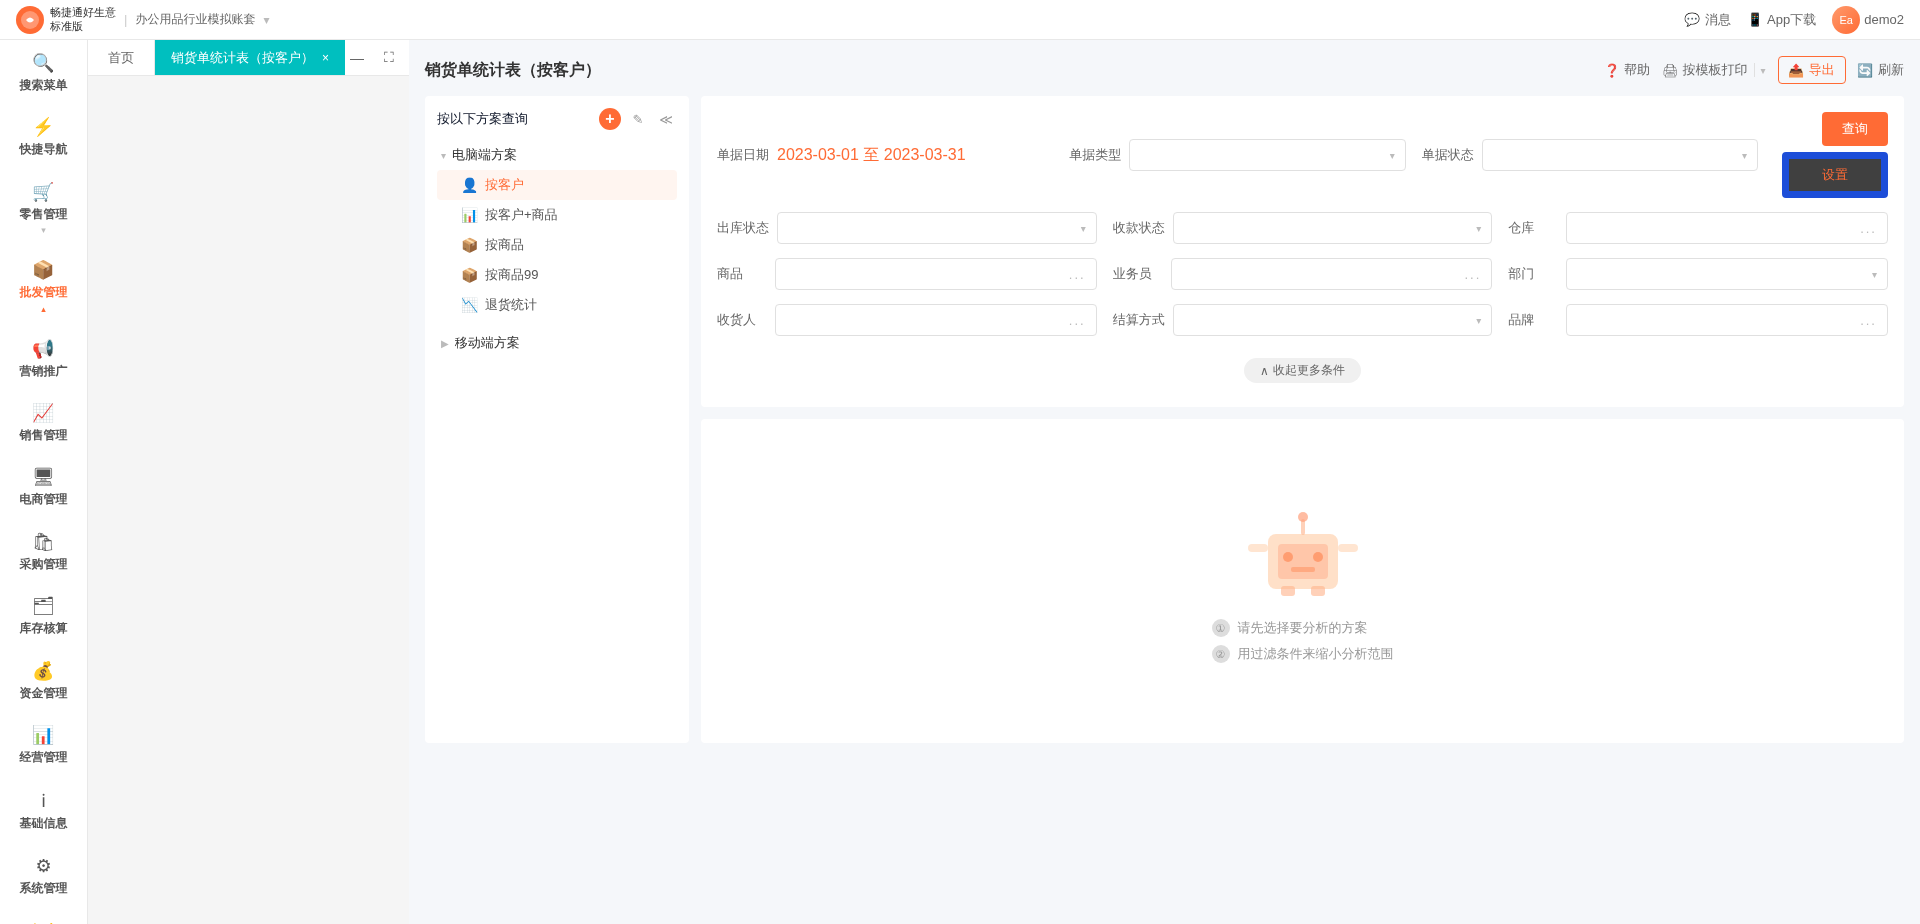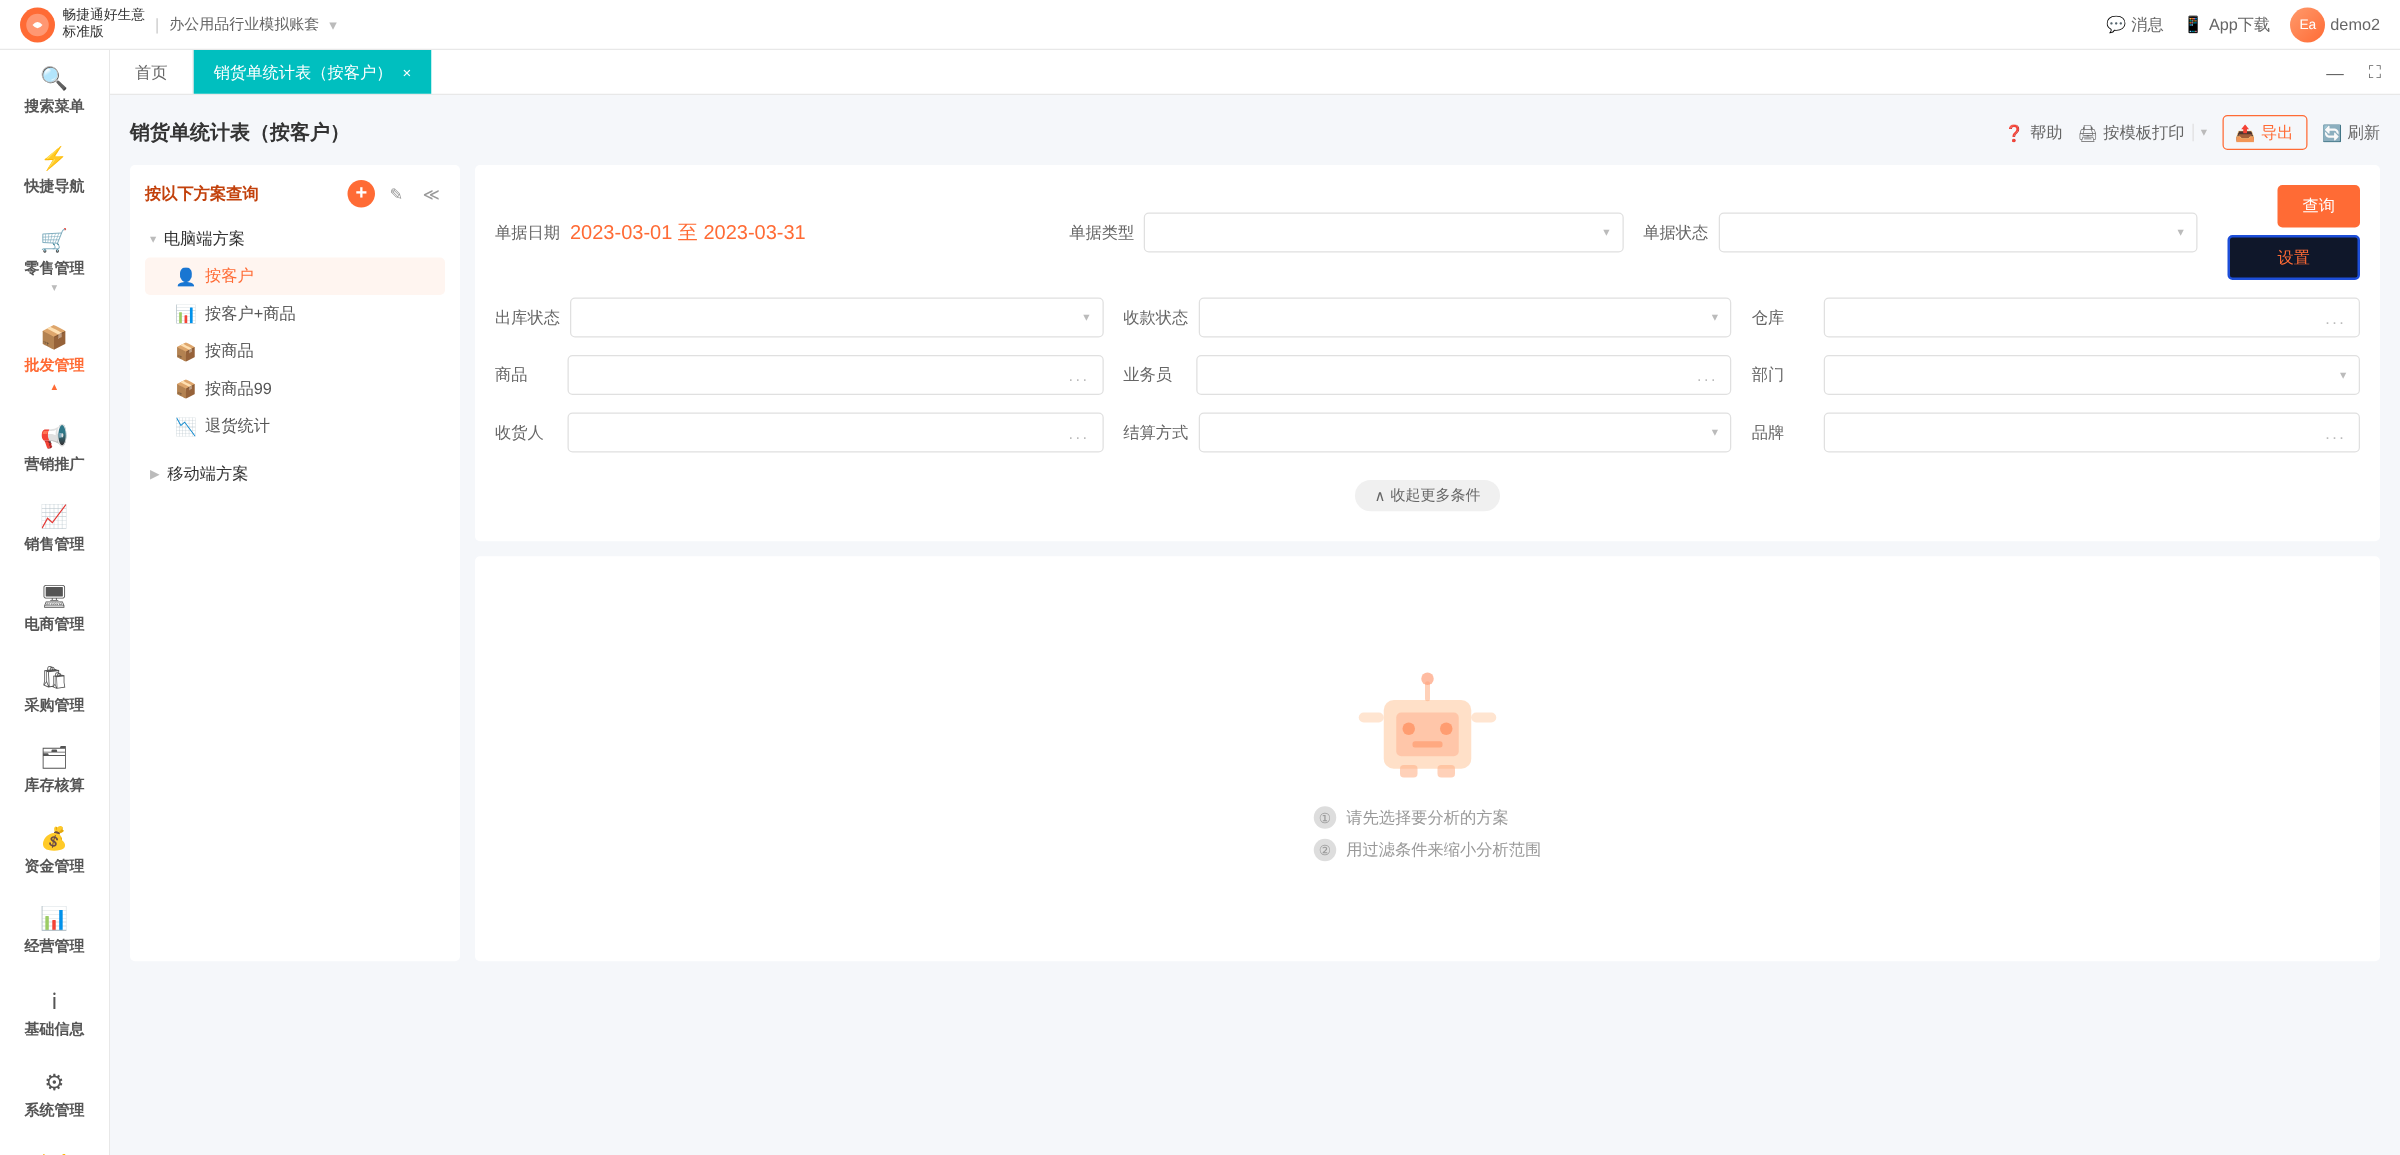--- a/index.html
+++ b/index.html
@@ -21,21 +21,21 @@
     .main-layout { display: flex; flex: 1; overflow: hidden; }
 
     
     .sidebar { width: 88px; background: #fff; border-right: 1px solid #e8e8e8; display: flex; flex-direction: column; overflow-y: auto; }
     .sidebar-item { display: flex; flex-direction: column; align-items: center; padding: 12px 4px; cursor: pointer; color: #555; font-size: 12px; gap: 4px; transition: color 0.2s; }
     .sidebar-item.active { color: #ff6b35; }
     .sidebar-item-icon { font-size: 18px; }
     .sidebar-item-label { text-align: center; line-height: 1.2; font-weight: bold; }
 
     
-    .content-area { flex: 1; display: flex; flex-direction: column; overflow: hidden; }
+    .content-area { flex: 1; display: flex; flex-direction: row; overflow: hidden; }
 
     
     .tab-bar { height: 36px; background: #fff; display: flex; align-items: center; border-bottom: 1px solid #e8e8e8; padding: 0 0; }
     .tab-home { padding: 0 20px; height: 100%; display: flex; align-items: center; color: #666; font-size: 13px; cursor: pointer; border-right: 1px solid #e8e8e8; }
     .tab-active { padding: 0 16px; height: 100%; display: flex; align-items: center; gap: 8px; color: #fff; background: #00bfbf; font-size: 13px; cursor: pointer; }
     .tab-close { color: #fff; cursor: pointer; font-size: 12px; display: flex; align-items: center; }
     .tab-bar-actions { margin-left: auto; display: flex; align-items: center; padding-right: 8px; gap: 8px; }
     .tab-action-btn { width: 24px; height: 24px; display: flex; align-items: center; justify-content: center; cursor: pointer; color: #666; font-size: 14px; }
 
     
@@ -47,21 +47,21 @@
     .page-actions { display: flex; align-items: center; gap: 12px; }
     .action-btn { display: flex; align-items: center; gap: 4px; color: #666; font-size: 13px; cursor: pointer; }
     .export-btn { display: flex; align-items: center; gap: 4px; color: #ff6b35; font-size: 13px; cursor: pointer; border: 1px solid #ff6b35; padding: 4px 10px; border-radius: 4px; }
 
     
     .main-panel { display: flex; gap: 12px; background: #f5f7fa; }
 
     
     .scheme-panel { width: 264px; background: #fff; border-radius: 4px; padding: 12px; flex-shrink: 0; }
     .scheme-panel-header { display: flex; align-items: center; justify-content: space-between; margin-bottom: 10px; }
-    .scheme-panel-title { font-size: 13px; color: #c2410c; font-weight: 700; }
+    .scheme-panel-title { font-size: 13px; color: #0f172a; font-weight: 400; }
     .scheme-panel-actions { display: flex; gap: 6px; }
     .scheme-btn { width: 22px; height: 22px; display: flex; align-items: center; justify-content: center; cursor: pointer; color: #999; border-radius: 3px; }
 
     .scheme-group { margin-bottom: 8px; }
     .scheme-group-header { display: flex; align-items: center; gap: 6px; padding: 6px 4px; cursor: pointer; color: #333; font-size: 13px; }
     .scheme-item { display: flex; align-items: center; gap: 8px; padding: 6px 8px 6px 24px; cursor: pointer; border-radius: 4px; font-size: 13px; color: #555; }
     .scheme-item.active { background: #fff5f0; color: #ff6b35; }
     .scheme-item-icon { font-size: 14px; color: #ff6b35; width: 16px; text-align: center; }
     .scheme-group-mobile { margin-top: 8px; }
     .scheme-group-mobile-header { display: flex; align-items: center; gap: 6px; padding: 6px 4px; cursor: pointer; color: #333; font-size: 13px; }
@@ -82,21 +82,21 @@
 
     
     .date-filter { display: flex; align-items: center; gap: 8px; flex: 1; }
     .date-tabs { display: flex; align-items: center; gap: 4px; }
     .date-tab { padding: 4px 10px; border-radius: 4px; cursor: pointer; font-size: 12px; color: #666; }
     .date-tab.active { background: #ff6b35; color: #fff; border-radius: 20px; }
     .date-range { color: #ff6b35; font-size: 16px; }
 
     
     .query-btn { background: #ff6b35; color: #fff; border: none; border-radius: 4px; padding: 8px 20px; cursor: pointer; font-size: 13px; white-space: nowrap; margin-left: 40px; }
-    .settings-btn { background: #0f172a; color: #ff6b35; border: 2px solid #1d4ed8; border-radius: 4px; padding: 7px 16px; cursor: pointer; font-size: 13px; white-space: nowrap; }
+    .settings-btn { background: #404040; color: #ff6b35; border: 7px solid #1d4ed8; border-radius: 4px; padding: 7px 16px; cursor: pointer; font-size: 13px; white-space: nowrap; }
 
     
     .collapse-row { display: flex; justify-content: center; padding: 8px 0; }
     .collapse-btn { display: flex; align-items: center; gap: 4px; color: #666; font-size: 12px; cursor: pointer; padding: 4px 16px; border-radius: 20px; background: #f0f0f0; }
 
     
     .empty-state { display: flex; flex-direction: column; align-items: center; justify-content: center; padding: 80px 20px; background: #fff; border-radius: 4px; }
     .empty-icon { width: 120px; height: 100px; position: relative; margin-bottom: 20px; }
     .empty-tips { display: flex; flex-direction: column; gap: 8px; }
     .empty-tip { display: flex; align-items: center; gap: 8px; color: #999; font-size: 13px; }

